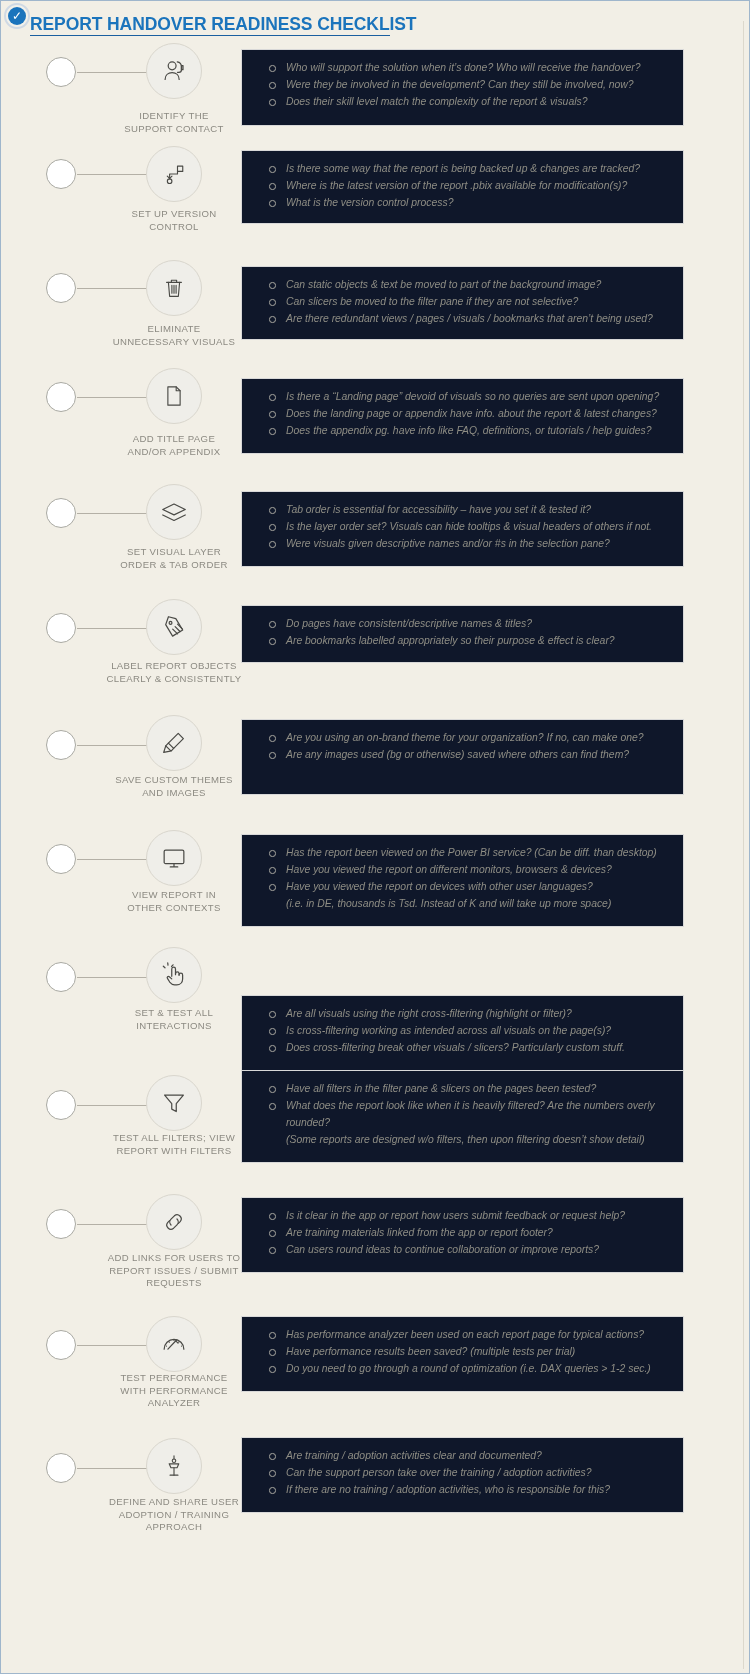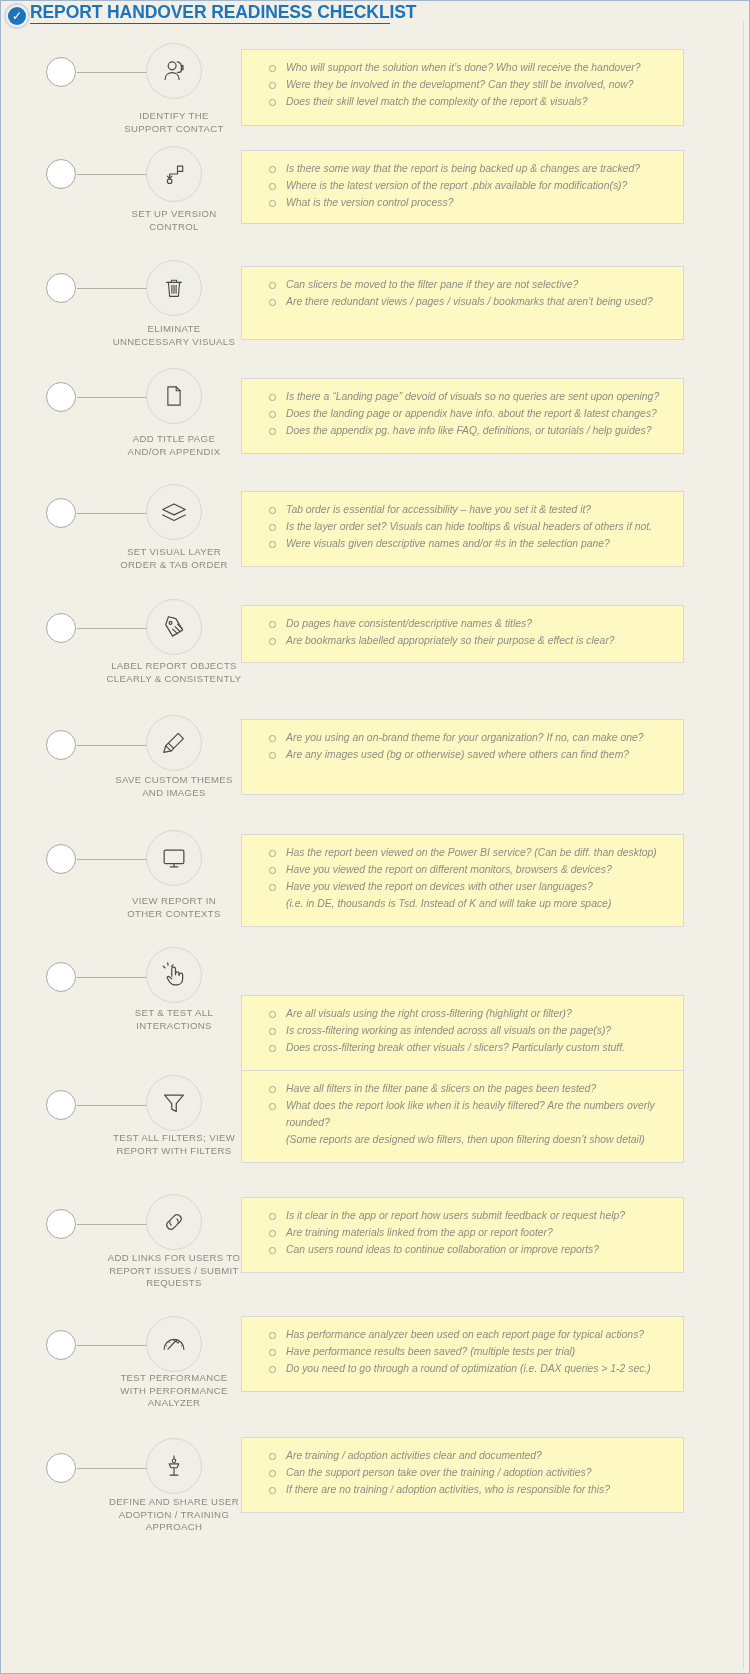--- a/index.html
+++ b/index.html
@@ -46,21 +46,21 @@
     width: 18px; height: 18px;
     border-radius: 50%;
     background: #1b74bc;
     display: flex; align-items: center; justify-content: center;
     color: #fff;
     font-size: 12px;
     line-height: 1;
   }
   #page-title {
     position: absolute;
-    left: 29px; top: 2px;
+    left: 29px; top: 14px;
     width: 360px;
     font-size: 17.5px;
     letter-spacing: -0.1px;
     font-weight: 700;
     color: #1b74bc;
     white-space: nowrap;
     border-bottom: 1.5px solid #1b5fa0;
     padding-bottom: 1px;
     line-height: 19px;
   }
@@ -104,21 +104,21 @@
     font-size: 9.6px;
     letter-spacing: .35px;
     line-height: 12.6px;
     color: #8c8a82;
     text-transform: uppercase;
   }
   .qbox {
     position: absolute;
     left: 240px;
     width: 443px;
-    background: #fef9c3;
+    background: #0f172a;
     border: 1px solid #d8d8d8;
     padding: 9px 12px 9px 14px;
   }
   .qlist { list-style: none; }
   .qitem {
     position: relative;
     font-size: 10.4px;
     font-style: italic;
     line-height: 17px;
     color: #8e8d84;
@@ -197,20 +197,21 @@
           <svg width="28" height="28" viewBox="0 0 32 32" fill="none" stroke="#4a4a46" stroke-width="1.3" stroke-linecap="round" stroke-linejoin="round">
             <path d="M7.5 9.5h17"></path>
             <path d="M13 9.5V7.2h6v2.3"></path>
             <path d="M9.6 9.5 11 25.5h10l1.4-16"></path>
             <path d="M13.6 13v9M16 13v9M18.4 13v9"></path>
           </svg>
         </div>
         <div class="row-label" style="top: 322px;">ELIMINATE<br>UNNECESSARY VISUALS</div>
         <div class="qbox" style="top: 265px; min-height: 74px;">
           <ul class="qlist">
+            <li class="qitem">Can static objects &amp; text be moved to part of the background image?</li>
             <li class="qitem">Can slicers be moved to the filter pane if they are not selective?</li>
             <li class="qitem">Are there redundant views / pages / visuals / bookmarks that aren’t being used?</li>
           </ul>
         </div>
       </div>
       <div class="row" style="top: 0px;">
         <div class="checkbox" style="top: 381px;"></div>
         <div class="connector" style="top: 396px;"></div>
         <div class="icon-circle" style="top: 367px;">
           <svg width="28" height="28" viewBox="0 0 32 32" fill="none" stroke="#4a4a46" stroke-width="1.3" stroke-linecap="round" stroke-linejoin="round">
@@ -283,21 +284,21 @@
       </div>
       <div class="row" style="top: 0px;">
         <div class="checkbox" style="top: 843px;"></div>
         <div class="connector" style="top: 858px;"></div>
         <div class="icon-circle" style="top: 829px;">
           <svg width="30" height="30" viewBox="0 0 32 32" fill="none" stroke="#4a4a46" stroke-width="1.3" stroke-linecap="round" stroke-linejoin="round">
             <rect x="5.5" y="7.5" width="21" height="14.5" rx="1.6"></rect>
             <path d="M12 25.5h8M16 22v3.5"></path>
           </svg>
         </div>
-        <div class="row-label" style="top: 888px; margin-top: 6px;">VIEW REPORT IN<br>OTHER CONTEXTS</div>
+        <div class="row-label" style="top: 888px;">VIEW REPORT IN<br>OTHER CONTEXTS</div>
         <div class="qbox" style="top: 833px; min-height: 93px;">
           <ul class="qlist">
             <li class="qitem">Has the report been viewed on the Power BI service? (Can be diff. than desktop)</li>
             <li class="qitem">Have you viewed the report on different monitors, browsers &amp; devices?</li>
             <li class="qitem">Have you viewed the report on devices with other user languages?</li>
             <li class="qitem cont">(i.e. in DE, thousands is Tsd. Instead of K and will take up more space)</li>
           </ul>
         </div>
       </div>
       <div class="row" style="top: 0px;">

